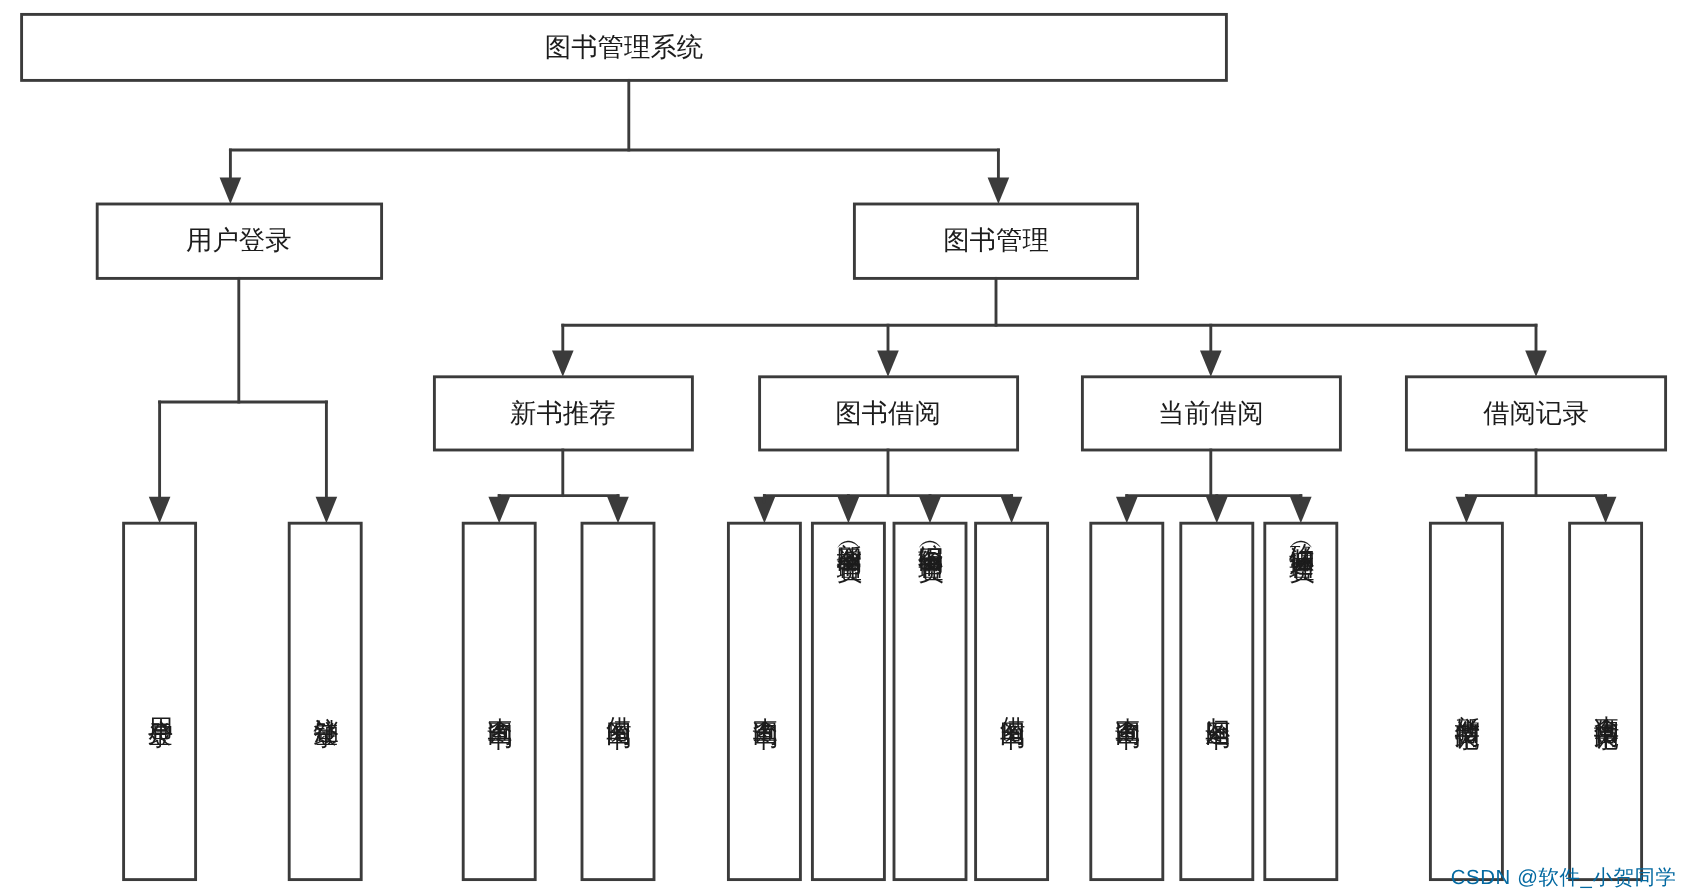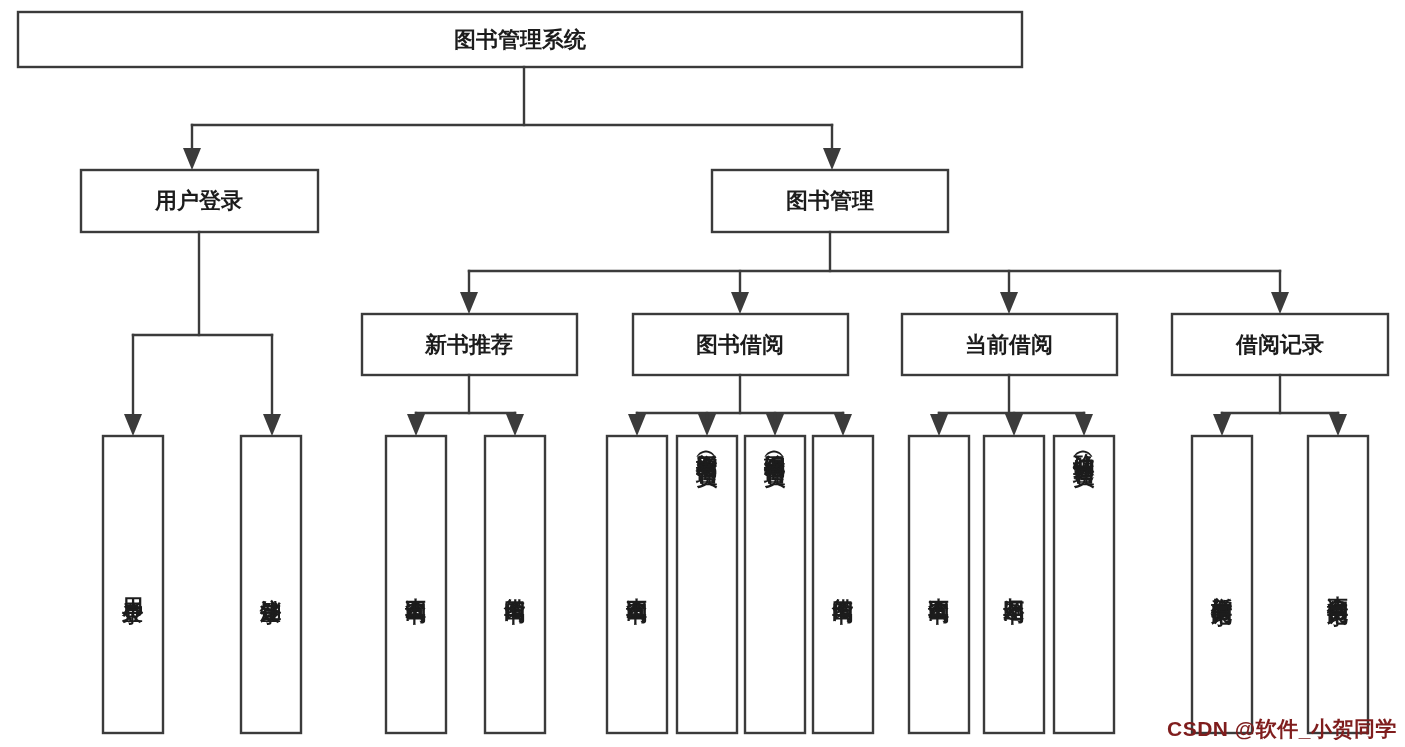--- a/index.html
+++ b/index.html
@@ -11,21 +11,20 @@
     width: 1405px;
     height: 747px;
     font-family: "Liberation Sans", "DejaVu Sans", sans-serif;
     overflow: hidden;
   }
   #diagram-root {
     position: relative;
     width: 1405px;
     height: 747px;
     background: #ffffff;
-    font-weight: bold;
   }
   svg.diagram-canvas {
     position: absolute;
     top: 0;
     left: 0;
     width: 1405px;
     height: 747px;
     display: block;
   }
   .node-box {
@@ -66,22 +65,22 @@
     letter-spacing: 2px;
     color: #1c1c1c;
     white-space: nowrap;
     text-align: center;
   }
   .watermark {
     position: absolute;
     right: 8px;
     bottom: 4px;
     font-family: "Liberation Sans", "DejaVu Sans", sans-serif;
-    font-size: 21px;
-    color: #7f1d1d;
+    font-size: 17px;
+    color: #0369a1;
     letter-spacing: 0.5px;
     white-space: nowrap;
   }
 </style>
 </head>
 <body>
 
 <div id="diagram-root">
 
   <svg class="diagram-canvas" viewBox="0 0 1405 747">

